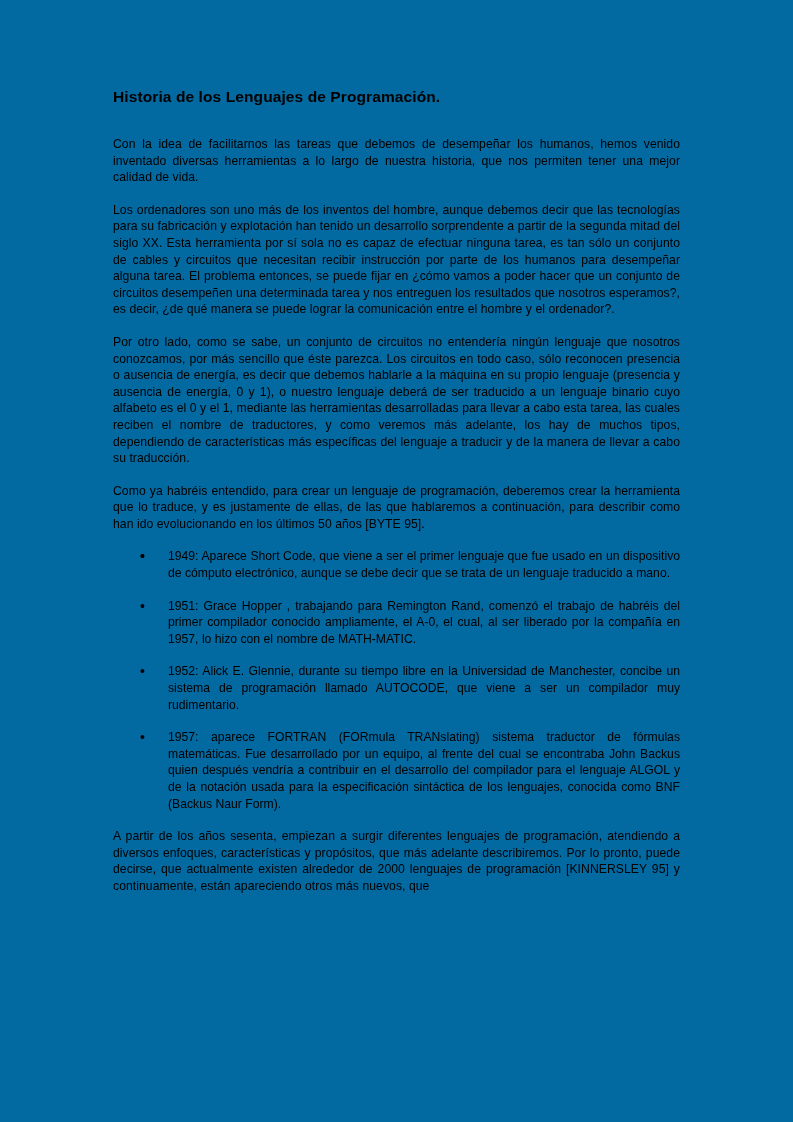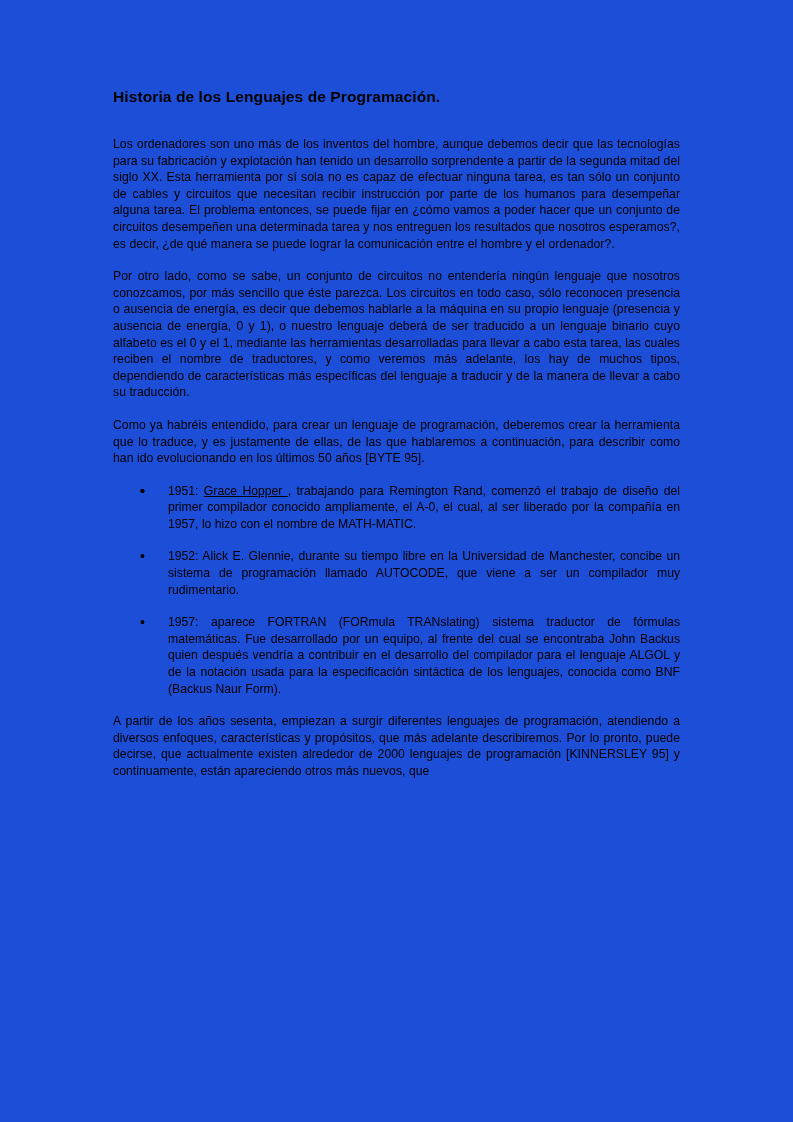--- a/index.html
+++ b/index.html
@@ -8,21 +8,21 @@
     background: #ffffff;
   }
   body {
     font-family: "Liberation Sans", sans-serif;
     color: #000000;
   }
   .page {
     width: 793px;
     height: 1122px;
     margin: 0 auto;
-    background: #1d4ed8;
+    background: #0369a1;
     position: relative;
     box-sizing: border-box;
     padding: 88px 113px 0 113px;
   }
   .doc-title {
     font-size: 15.5px;
     font-weight: bold;
     margin: 0 0 30px 0;
     letter-spacing: 0.1px;
   }
@@ -47,44 +47,45 @@
     padding-left: 55px;
   }
   ul.bullets li .dot {
     position: absolute;
     left: 27px;
     top: 0px;
     font-size: 14px;
     line-height: 16.6px;
   }
   .underline {
-    text-decoration: underline;
   }
 </style>
 </head>
 <body>
 
 <div class="page">
 
   <h1 class="doc-title">Historia de los Lenguajes de Programación.</h1>
 
+  <p class="body-par">Con la idea de facilitarnos las tareas que debemos de desempeñar los humanos, hemos venido inventado diversas herramientas a lo largo de nuestra historia, que nos permiten tener una mejor calidad de vida.</p>
   <p class="body-par">Los ordenadores son uno más de los inventos del hombre, aunque debemos decir que las tecnologías para su fabricación y explotación han tenido un desarrollo sorprendente a partir de la segunda mitad del siglo XX. Esta herramienta por sí sola no es capaz de efectuar ninguna tarea, es tan sólo un  conjunto de cables y circuitos que necesitan recibir instrucción por parte de los humanos para desempeñar alguna tarea. El problema entonces, se puede fijar en ¿cómo vamos a poder hacer que un conjunto de circuitos desempeñen una determinada tarea y nos entreguen los resultados que nosotros esperamos?, es decir, ¿de qué manera se puede lograr la comunicación entre el hombre y el ordenador?.</p>
   <p class="body-par">Por otro lado, como se sabe, un conjunto de circuitos no entendería ningún lenguaje que nosotros conozcamos, por más sencillo que éste parezca. Los circuitos en todo caso, sólo reconocen presencia o ausencia de energía, es decir que debemos hablarle a la máquina en su propio lenguaje (presencia y ausencia de energía, 0 y 1), o nuestro lenguaje deberá de ser traducido a un lenguaje binario cuyo alfabeto es el 0 y el 1, mediante las herramientas desarrolladas para llevar a cabo esta tarea, las cuales reciben el nombre de traductores, y como veremos más adelante, los hay de muchos tipos, dependiendo de características más específicas del lenguaje a traducir y de la manera de llevar a cabo su traducción.</p>
   <p class="body-par">Como ya habréis entendido, para crear un lenguaje de programación, deberemos crear la herramienta que lo traduce, y es justamente de ellas, de las que hablaremos a continuación, para describir como han ido evolucionando en los últimos 50 años [BYTE 95].</p>
 
   <ul class="bullets">
     <li>
       <span class="dot">•</span>
     </li>
     <li>
       <span class="dot">•</span>
+      <span>1949: Aparece Short Code, que viene a ser el primer lenguaje que fue usado en un dispositivo de cómputo electrónico, aunque se debe decir que se trata de un lenguaje traducido a mano.</span>
     </li>
     <li>
       <span class="dot">•</span>
-      <span>1951: </span><span class="underline">Grace Hopper </span><span>, trabajando para Remington Rand, comenzó el trabajo de diseño del primer compilador conocido ampliamente, el   A-0, el cual, al ser liberado por la compañía en 1957, lo hizo con el nombre de  MATH-MATIC.</span>
+      <span>1951: </span><span class="underline">Grace Hopper </span><span>, trabajando para Remington Rand, comenzó el trabajo de habréis del primer compilador conocido ampliamente, el   A-0, el cual, al ser liberado por la compañía en 1957, lo hizo con el nombre de  MATH-MATIC.</span>
     </li>
     <li>
       <span class="dot">•</span>
       <span>1952: Alick E. Glennie, durante su tiempo libre en la Universidad de  Manchester, concibe un sistema de programación llamado AUTOCODE, que viene a ser un compilador muy rudimentario.</span>
     </li>
     <li>
       <span class="dot">•</span>
       <span>1957: aparece FORTRAN  (FORmula TRANslating) sistema traductor de  fórmulas matemáticas. Fue desarrollado por un equipo, al frente del cual se encontraba John Backus quien después vendría a contribuir en el desarrollo del compilador para el lenguaje ALGOL y de la notación usada para la especificación sintáctica de los lenguajes, conocida como BNF (Backus Naur Form).</span>
     </li>
   </ul>

